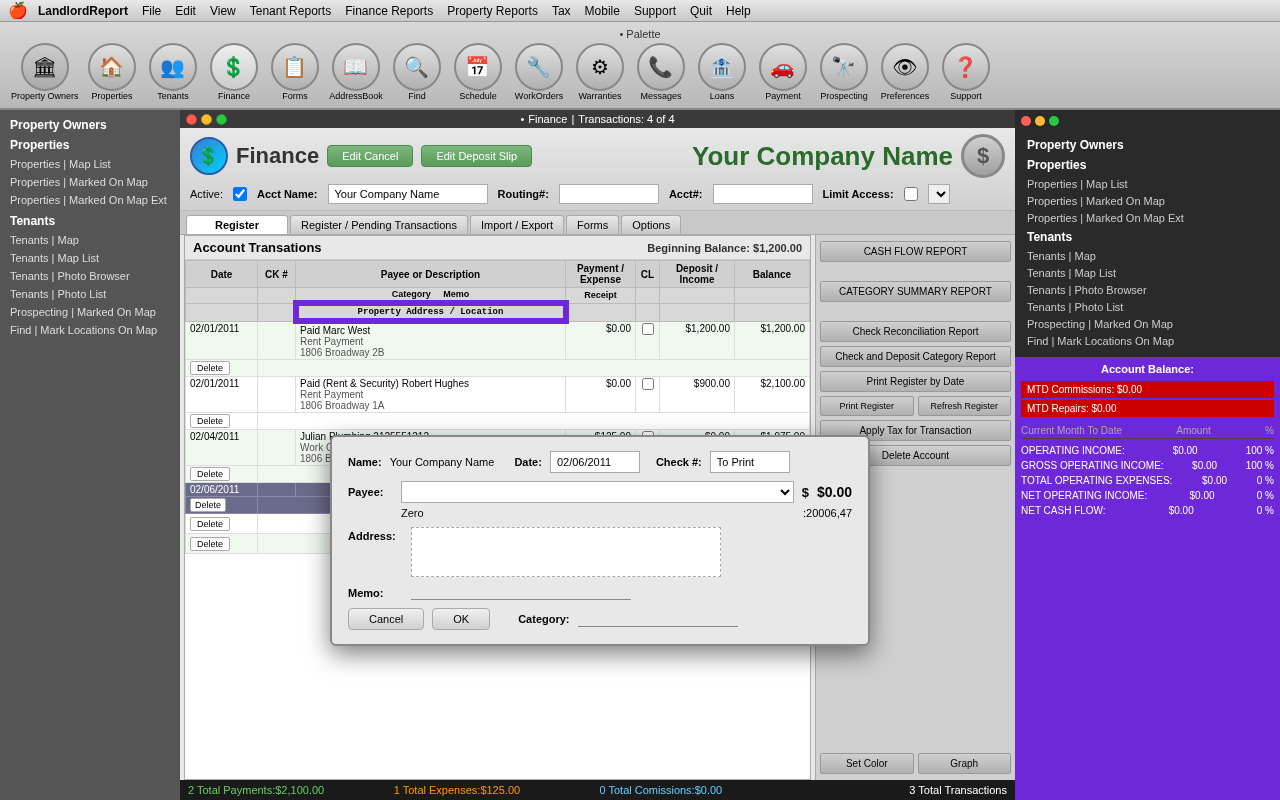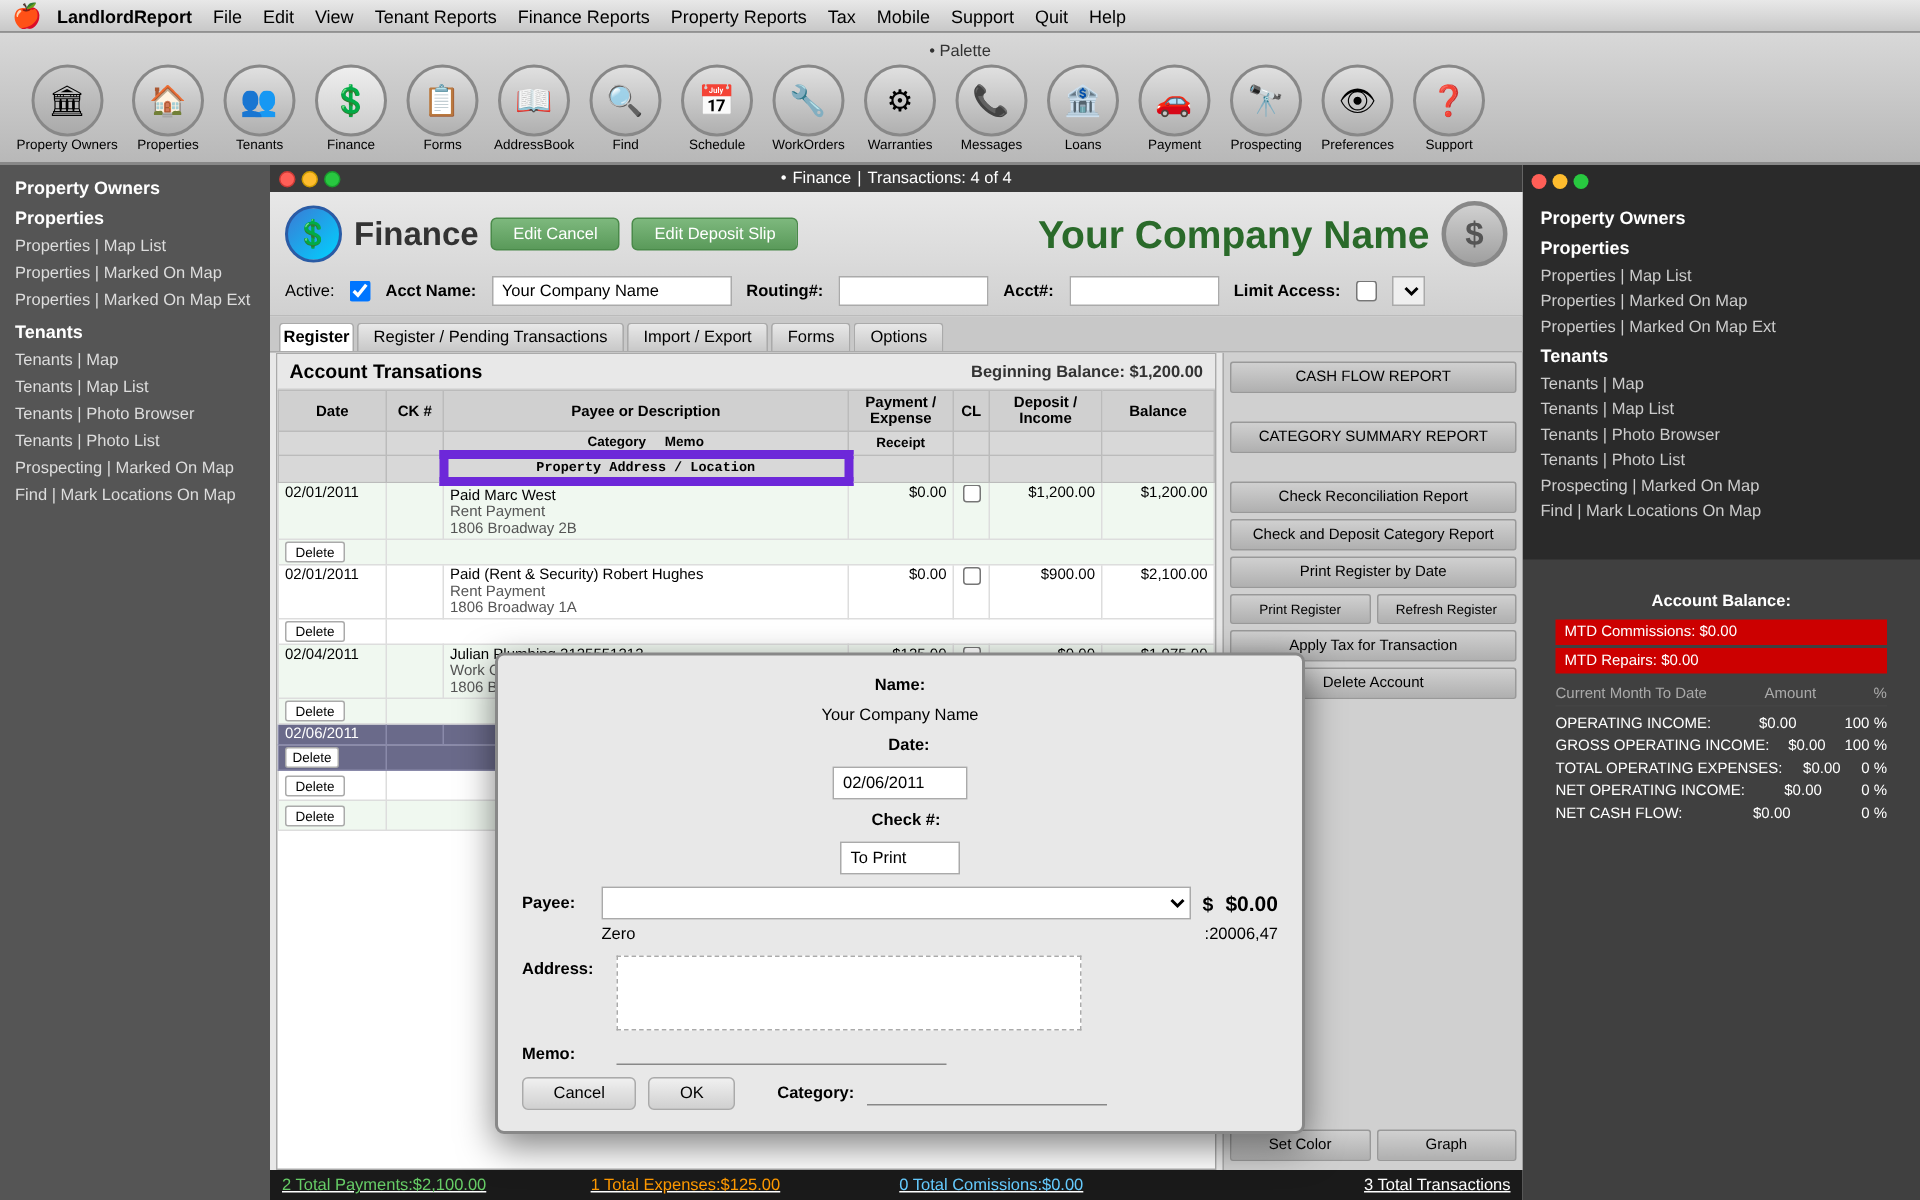--- a/index.html
+++ b/index.html
@@ -20,21 +20,21 @@
     
     #left-sidebar { width: 180px; background: #555; color: white; padding: 6px; flex-shrink: 0; }
 
     
     #finance-area { flex: 1; background: #e8e8e8; display: flex; flex-direction: column; min-width: 0; }
 
     
     #finance-title-bar { background: #3a3a3a; color: white; text-align: center; padding: 3px; font-size: 11px; display: flex; align-items: center; justify-content: center; gap: 4px; }
 
     
-    #stats-bar { background: #1a1a1a; color: white; display: flex; padding: 3px 6px; font-size: 11px; gap: 4px; text-decoration: underline; }
+    #stats-bar { background: #1a1a1a; color: white; display: flex; padding: 3px 6px; font-size: 11px; gap: 4px; }
 
     
     #right-panel { width: 265px; background: #2a2a2a; color: white; flex-shrink: 0; display: flex; flex-direction: column; }
 
     
     #account-balance { background: black; color: white; padding: 6px; }
     #dialog { background: #e8e8e8; border: 2px solid #888; border-radius: 6px; padding: 16px; width: 540px; box-shadow: 0 8px 24px rgba(0,0,0,0.5); position: absolute; top: 430px; left: 330px; }
   </style>
 </head>
 <body>
@@ -176,21 +176,21 @@
         <input type="text" style="background: white; border: 1px solid rgb(170, 170, 170); padding: 2px 6px; width: 100px; height: 20px; font-size: 11px;">
         <span style="font-weight:bold;">Acct#:</span>
         <input type="text" style="background: white; border: 1px solid rgb(170, 170, 170); padding: 2px 6px; width: 100px; height: 20px; font-size: 11px;">
         <span style="font-weight:bold;">Limit Access:</span>
         <input type="checkbox" style="width: 14px; height: 14px;">
         <select style="height:20px;font-size:11px;border:1px solid #aaa;"><option></option></select>
       </div>
     </div>
 
     <div style="display:flex; gap:2px; padding:4px 6px 0; background:#c8c8c8; border-bottom:1px solid #aaa;">
-      <div style="background:white;border:1px solid #aaa;border-bottom:none;padding:3px 2px;cursor:pointer;border-radius:3px 3px 0 0;font-size:11px;font-weight:bold;text-align:center;">Register</div>
+      <div style="background:white;border:1px solid #aaa;border-bottom:none;padding:3px 28px;cursor:pointer;border-radius:3px 3px 0 0;font-size:11px;font-weight:bold;text-align:center;">Register</div>
       <div style="background:linear-gradient(to bottom,#e8e8e8,#c8c8c8);border:1px solid #aaa;border-bottom:none;padding:3px 10px;cursor:pointer;border-radius:3px 3px 0 0;font-size:11px;">Register / Pending Transactions</div>
       <div style="background:linear-gradient(to bottom,#e8e8e8,#c8c8c8);border:1px solid #aaa;border-bottom:none;padding:3px 10px;cursor:pointer;border-radius:3px 3px 0 0;font-size:11px;">Import / Export</div>
       <div style="background:linear-gradient(to bottom,#e8e8e8,#c8c8c8);border:1px solid #aaa;border-bottom:none;padding:3px 10px;cursor:pointer;border-radius:3px 3px 0 0;font-size:11px;">Forms</div>
       <div style="background:linear-gradient(to bottom,#e8e8e8,#c8c8c8);border:1px solid #aaa;border-bottom:none;padding:3px 10px;cursor:pointer;border-radius:3px 3px 0 0;font-size:11px;">Options</div>
     </div>
 
     <div style="display:flex; flex:1; overflow:hidden;">
 
       <div style="flex:1; display:flex; flex-direction:column; overflow:hidden; min-width:0;">
         <div style="background:white; border:1px solid #aaa; flex:1; overflow-y:auto; margin:0 4px 0 4px;">
@@ -356,21 +356,21 @@
       <div style="font-size:11px;color:#ccc;padding:2px 4px;cursor:pointer;margin-bottom:2px;">Properties | Marked On Map Ext</div>
       <div style="font-weight:bold;font-size:12px;color:white;padding:2px 4px;cursor:pointer;margin-bottom:2px;">Tenants</div>
       <div style="font-size:11px;color:#ccc;padding:2px 4px;cursor:pointer;margin-bottom:1px;">Tenants | Map</div>
       <div style="font-size:11px;color:#ccc;padding:2px 4px;cursor:pointer;margin-bottom:1px;">Tenants | Map List</div>
       <div style="font-size:11px;color:#ccc;padding:2px 4px;cursor:pointer;margin-bottom:1px;">Tenants | Photo Browser</div>
       <div style="font-size:11px;color:#ccc;padding:2px 4px;cursor:pointer;margin-bottom:1px;">Tenants | Photo List</div>
       <div style="font-size:11px;color:#ccc;padding:2px 4px;cursor:pointer;margin-bottom:1px;">Prospecting | Marked On Map</div>
       <div style="font-size:11px;color:#ccc;padding:2px 4px;cursor:pointer;">Find | Mark Locations On Map</div>
     </div>
 
-    <div id="account-balance" style="background:#404040;color:white;padding:22px;margin-top:20px;flex:1;">
+    <div id="account-balance" style="background:#6d28d9;color:white;padding:6px;margin-top:4px;flex:1;">
       <div style="font-size:11px;font-weight:bold;text-align:center;margin-bottom:6px;">Account Balance:</div>
       <div style="background:#cc0000;padding:3px 6px;margin-bottom:2px;font-size:10px;">MTD Commissions: $0.00</div>
       <div style="background:#cc0000;padding:3px 6px;margin-bottom:6px;font-size:10px;">MTD Repairs: $0.00</div>
       <div style="display:flex;justify-content:space-between;color:#aaa;font-size:10px;padding:2px 0;border-bottom:1px solid #444;margin-bottom:4px;">
         <span>Current Month To Date</span>
         <span>Amount</span>
         <span>%</span>
       </div>
       <div style="display:flex;justify-content:space-between;font-size:10px;padding:2px 0;">
         <span>OPERATING INCOME:</span>
@@ -396,21 +396,21 @@
         <span>NET CASH FLOW:</span>
         <span>$0.00</span>
         <span>0 %</span>
       </div>
     </div>
   </div>
 </div>
 
 <div id="dialog" style="background:#e8e8e8;border:2px solid #888;border-radius:6px;padding:14px 16px;width:540px;box-shadow:0 8px 24px rgba(0,0,0,0.5);position:absolute;top:435px;left:330px;z-index:200;">
 
-  <div style="display:flex;align-items:center;gap:8px;margin-bottom:8px;font-size:11px;flex-direction:column;">
+  <div style="display:flex;align-items:center;gap:8px;margin-bottom:8px;font-size:11px;">
     <span style="font-weight:bold;">Name:</span>
     <span style="font-size:11px;">Your Company Name</span>
     <span style="font-weight:bold;margin-left:12px;">Date:</span>
     <input type="text" style="background: white; border: 1px solid rgb(170, 170, 170); padding: 2px 6px; width: 90px; height: 22px; font-size: 11px;" value="02/06/2011">
     <span style="font-weight:bold;margin-left:8px;">Check #:</span>
     <input type="text" style="background: white; border: 1px solid rgb(170, 170, 170); padding: 2px 6px; width: 80px; height: 22px; font-size: 11px;" value="To Print">
   </div>
 
   <div style="display:flex;align-items:center;gap:8px;margin-bottom:4px;font-size:11px;">
     <span style="font-weight:bold;min-width:45px;">Payee:</span>

